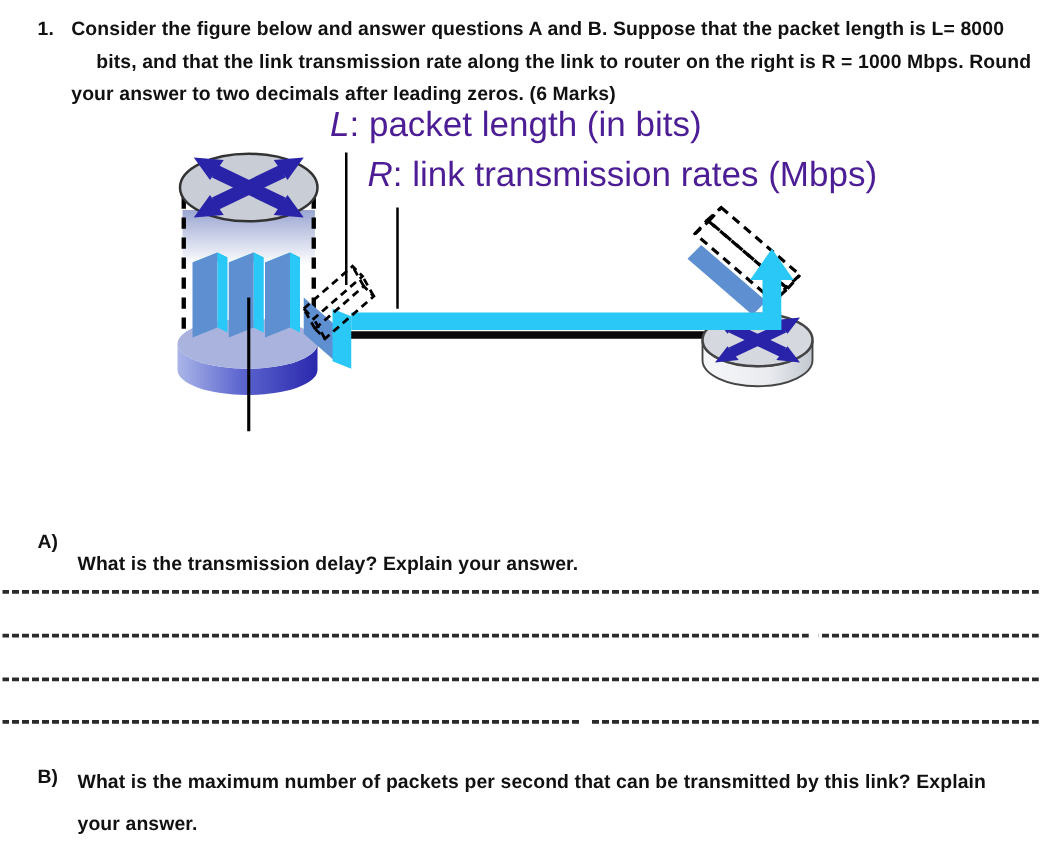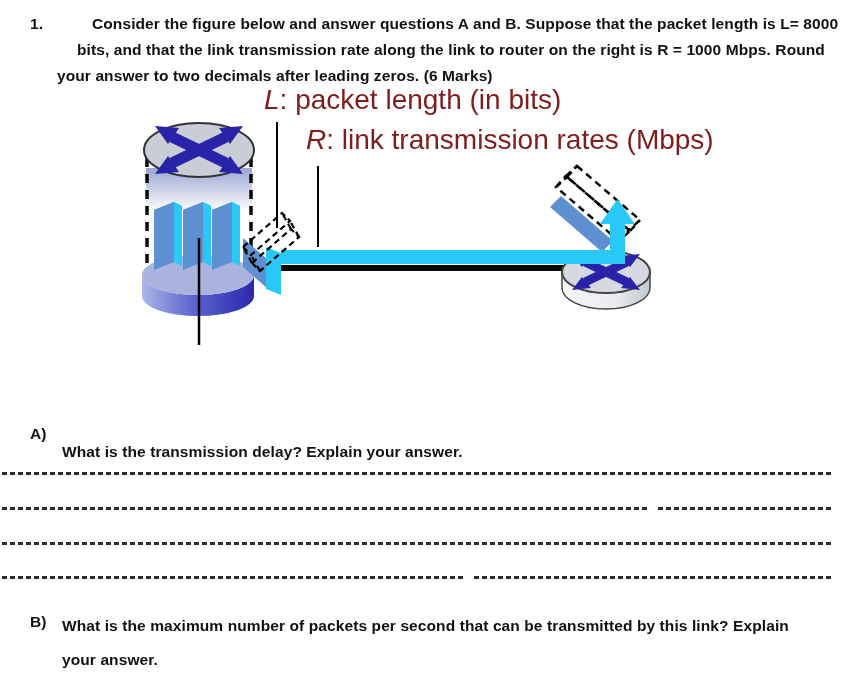--- a/index.html
+++ b/index.html
@@ -3,27 +3,27 @@
 <meta charset="utf-8">
 <style>
   html,body{margin:0;padding:0;background:#ffffff;}
   #page{
     position:relative;width:851px;height:675px;background:#ffffff;overflow:hidden;
     font-family:"Liberation Sans", sans-serif;color:#111;
   }
   .abs{position:absolute;white-space:nowrap;}
   .qtext{font-size:15.5px;font-weight:600;line-height:26px;letter-spacing:.1px;}
   .qnum{left:30px;top:11px;}
-  .qline1{left:57px;top:11px;margin-left:35px;}
+  .qline1{left:57px;top:11px;}
   .qline2{left:57px;top:37px;margin-left:20px;}
   .qline3{left:57px;top:63px;}
-  .fig-label{font-size:28px;font-weight:400;color:#7f1d1d;}
+  .fig-label{font-size:28px;font-weight:400;color:#4c1d95;}
   .fig-label .var{font-style:italic;}
   .label-l{left:264px;top:84px;}
-  .label-r{left:306px;top:124px;}
+  .label-r{left:294px;top:124px;}
   .queue-caption{left:47px;top:344px;width:320px;text-align:center;
     font-size:25px;line-height:33px;font-weight:400;color:#151515;white-space:nowrap;}
   .part-label{font-size:15.5px;font-weight:600;}
   .a-label{left:30px;top:425px;}
   .a-text{left:62px;top:425px;margin-top:14px;}
   .b-label{left:30px;top:613px;}
   .b-text1{left:62px;top:613px;}
   .b-text2{left:62px;top:647px;}
   .answer-line{
     position:absolute;left:2px;width:829px;height:3px;

